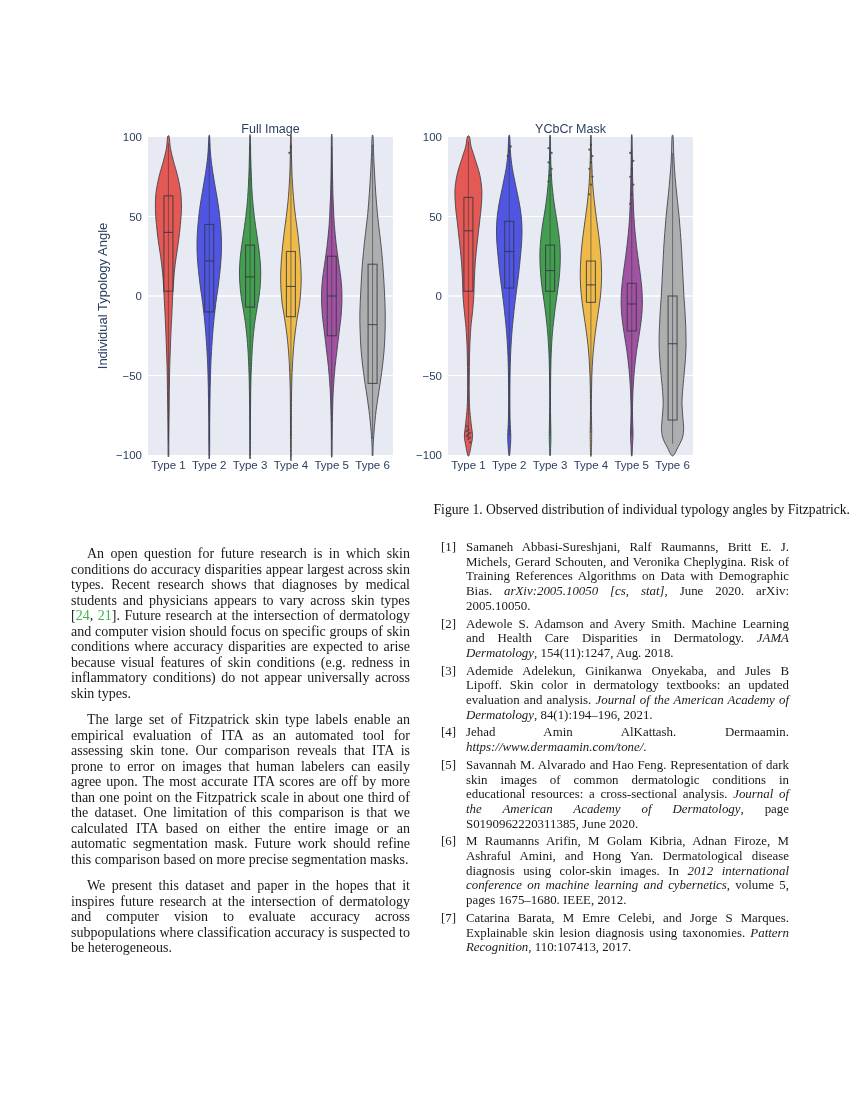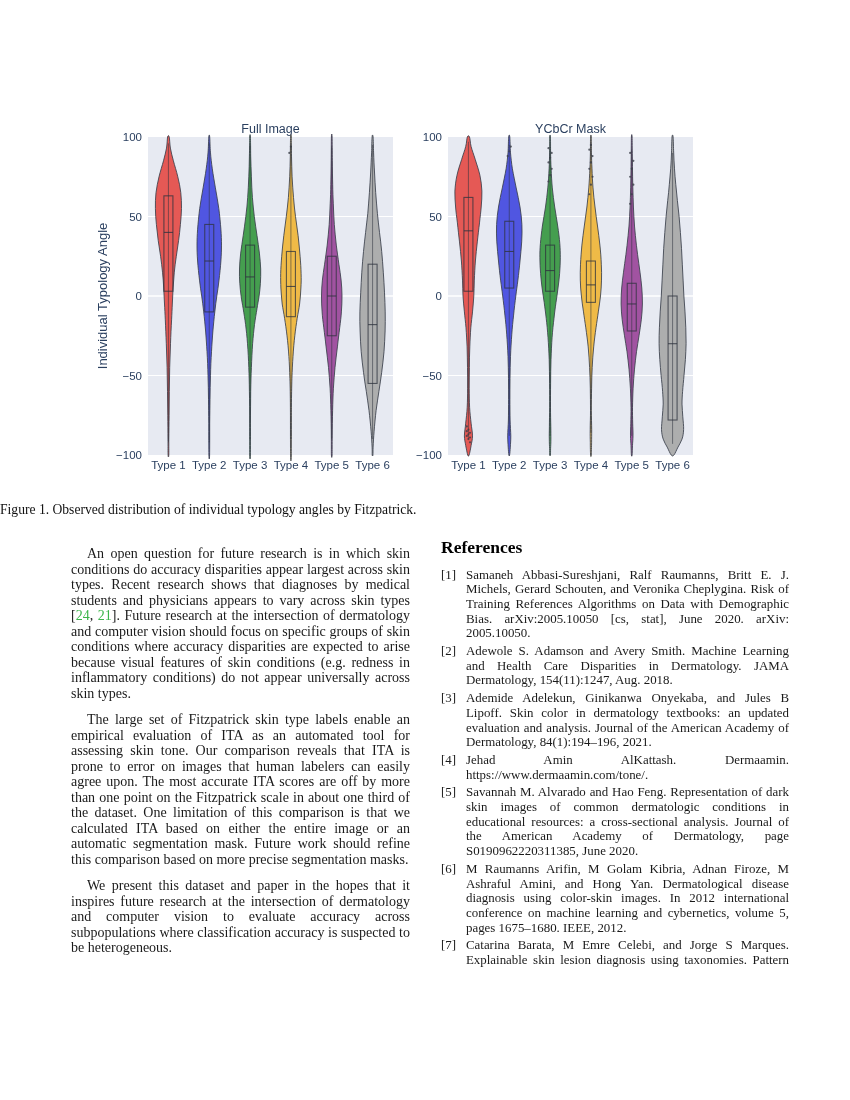--- a/index.html
+++ b/index.html
@@ -1,31 +1,31 @@
 <!DOCTYPE html>
 <html style="--cite: #3CB44A;"><head>
 <meta charset="utf-8">
 <style>
   html,body{margin:0;padding:0;background:#fff;}
   .page{position:relative;width:850px;height:968px;background:#fff;overflow:hidden;
         font-family:"Liberation Serif", serif;color:#1a1a1a;}
   .panel-svg{position:absolute;}
   .svg-text{font-family:"Liberation Sans","DejaVu Sans",sans-serif;}
-  .caption{position:absolute;top:502px;left:0;width:850px;text-align:left;
+  .caption{position:absolute;top:502px;left:0;width:850px;text-align:right;
            font-size:13.6px;color:#111;}
   .col{position:absolute;text-align:justify;font-size:14px;line-height:15.5px;}
   .col-left{top:546px;left:62px;width:348px;}
   .col-right{top:540px;left:441px;width:348px;}
   .col p{margin:0 0 11px 9px;text-indent:16px;}
   .refs-heading{font-size:17.5px;font-weight:bold;margin:0 0 12px 0;
                 font-family:"Liberation Serif",serif;color:#000;}
   .ref{position:relative;padding-left:25px;font-size:12.9px;line-height:14.7px;
        margin:0 0 3px 0;text-align:justify;}
   .ref .num{position:absolute;left:0;top:0;}
-  .it{}
+  .it{font-style:italic;}
   .cite{color:var(--cite,#3cb44a);}
 </style>
 </head>
 <body>
 
 <div class="page">
 
   <div>
     <svg class="panel-svg" style="left:95px;top:122px;" width="310" height="356">
         <rect x="53" y="15" width="245" height="318" fill="#E7EAF2"></rect>
@@ -152,21 +152,20 @@
 
   <div class="caption">Figure 1. Observed distribution of individual typology angles by Fitzpatrick.</div>
 
   <div class="col col-left">
     <p><span>An open question for future research is in which skin conditions do accuracy disparities appear largest across skin types.  Recent research shows that diagnoses by medical students and physicians appears to vary across skin types [</span><span class="cite">24</span><span>, </span><span class="cite">21</span><span>]. Future research at the intersection of dermatology and computer vision should focus on specific groups of skin conditions where accuracy disparities are expected to arise because visual features of skin conditions (e.g. redness in inflammatory conditions) do not appear universally across skin types.</span></p>
     <p><span>The large set of Fitzpatrick skin type labels enable an empirical evaluation of ITA as an automated tool for assessing skin tone.  Our comparison reveals that ITA is prone to error on images that human labelers can easily agree upon. The most accurate ITA scores are off by more than one point on the Fitzpatrick scale in about one third of the dataset. One limitation of this comparison is that we calculated ITA based on either the entire image or an automatic segmentation mask. Future work should refine this comparison based on more precise segmentation masks.</span></p>
     <p><span>We present this dataset and paper in the hopes that it inspires future research at the intersection of dermatology and computer vision to evaluate accuracy across subpopulations where classification accuracy is suspected to be heterogeneous.</span></p>
   </div>
 
   <div class="col col-right">
-    <h2 class="refs-heading">References</h2>
     <div id="refs">
         <div class="ref"><span class="num">[1]</span><span>Samaneh Abbasi-Sureshjani, Ralf Raumanns, Britt E. J. Michels, Gerard Schouten, and Veronika Cheplygina.  Risk of Training References Algorithms on Data with Demographic Bias. </span><span class="it">arXiv:2005.10050 [cs, stat]</span><span>, June 2020. arXiv: 2005.10050.</span></div>
         <div class="ref"><span class="num">[2]</span><span>Adewole S. Adamson and Avery Smith.  Machine Learning and Health Care Disparities in Dermatology. </span><span class="it">JAMA Dermatology</span><span>, 154(11):1247, Aug. 2018.</span></div>
         <div class="ref"><span class="num">[3]</span><span>Ademide Adelekun, Ginikanwa Onyekaba, and Jules B Lipoff.  Skin color in dermatology textbooks: an updated evaluation and analysis. </span><span class="it">Journal of the American Academy of Dermatology</span><span>, 84(1):194–196, 2021.</span></div>
         <div class="ref"><span class="num">[4]</span><span>Jehad Amin AlKattash. Dermaamin. </span><span class="it">https://www.dermaamin.com/tone/</span><span>.</span></div>
         <div class="ref"><span class="num">[5]</span><span>Savannah M. Alvarado and Hao Feng.  Representation of dark skin images of common dermatologic conditions in educational resources: a cross-sectional analysis. </span><span class="it">Journal of the American Academy of Dermatology</span><span>, page S0190962220311385, June 2020.</span></div>
         <div class="ref"><span class="num">[6]</span><span>M Raumanns Arifin, M Golam Kibria, Adnan Firoze, M Ashraful Amini, and Hong Yan. Dermatological disease diagnosis using color-skin images.  In </span><span class="it">2012 international conference on machine learning and cybernetics</span><span>, volume 5, pages 1675–1680. IEEE, 2012.</span></div>
         <div class="ref"><span class="num">[7]</span><span>Catarina Barata, M Emre Celebi, and Jorge S Marques.  Explainable skin lesion diagnosis using taxonomies. </span><span class="it">Pattern Recognition</span><span>, 110:107413, 2017.</span></div>
       </div>
   </div>

